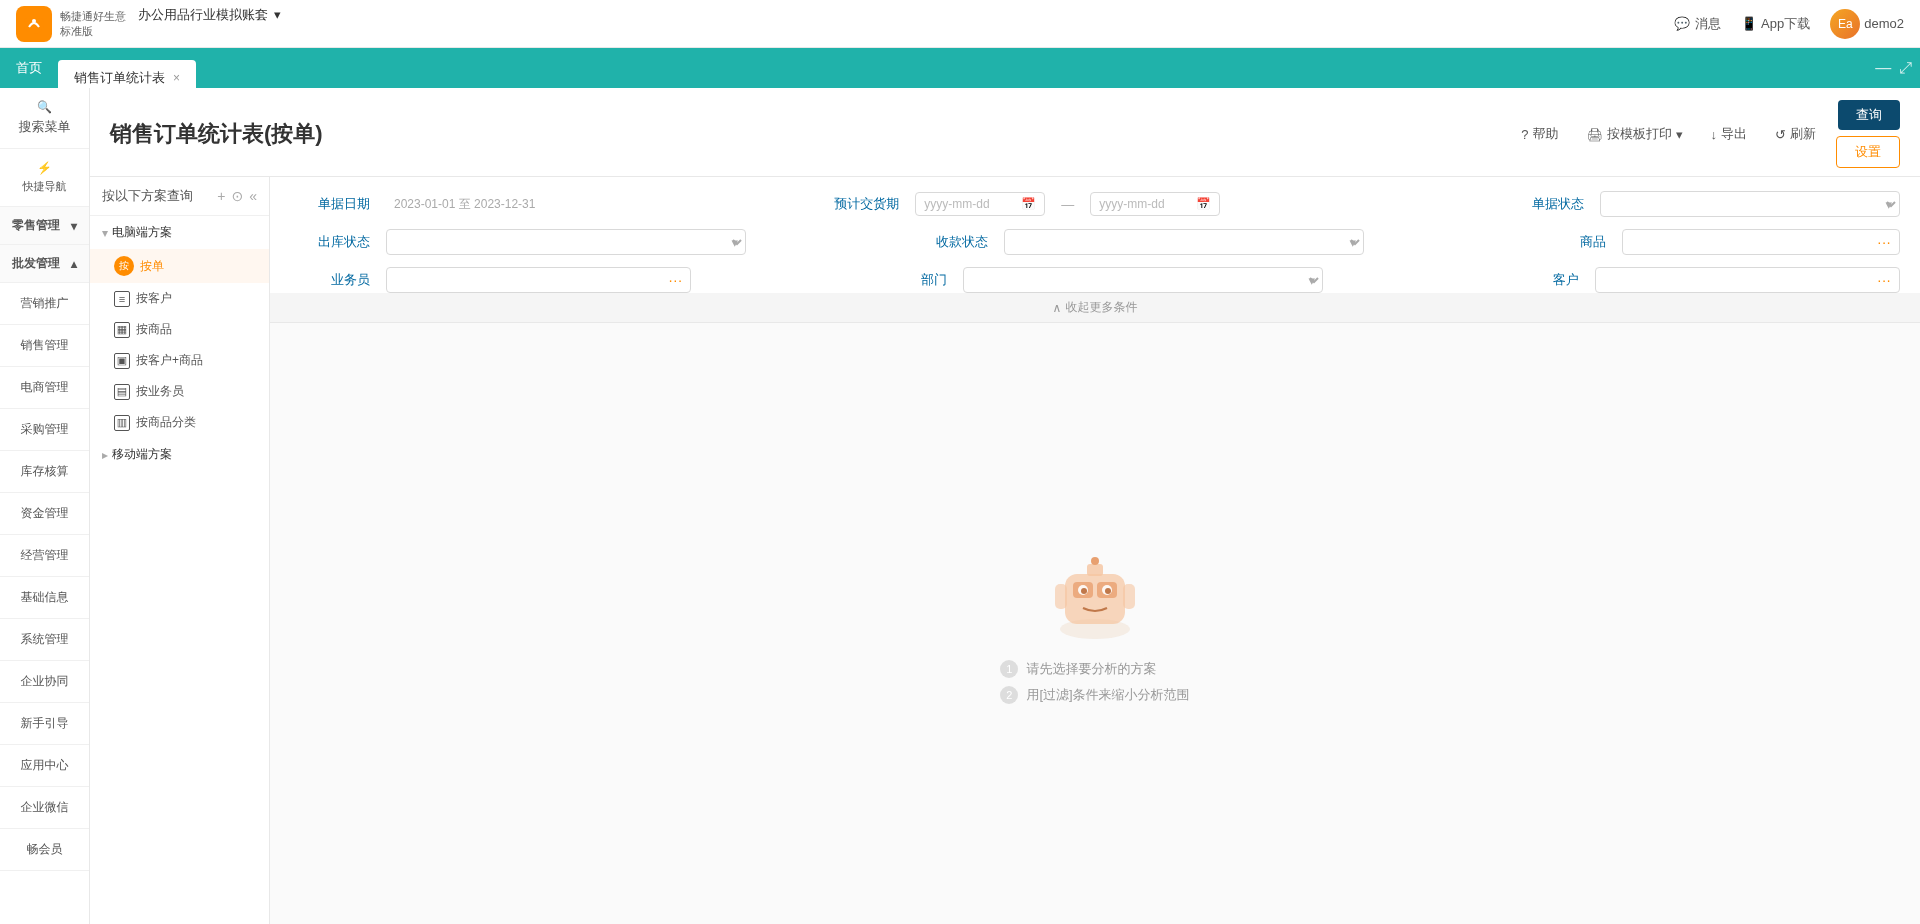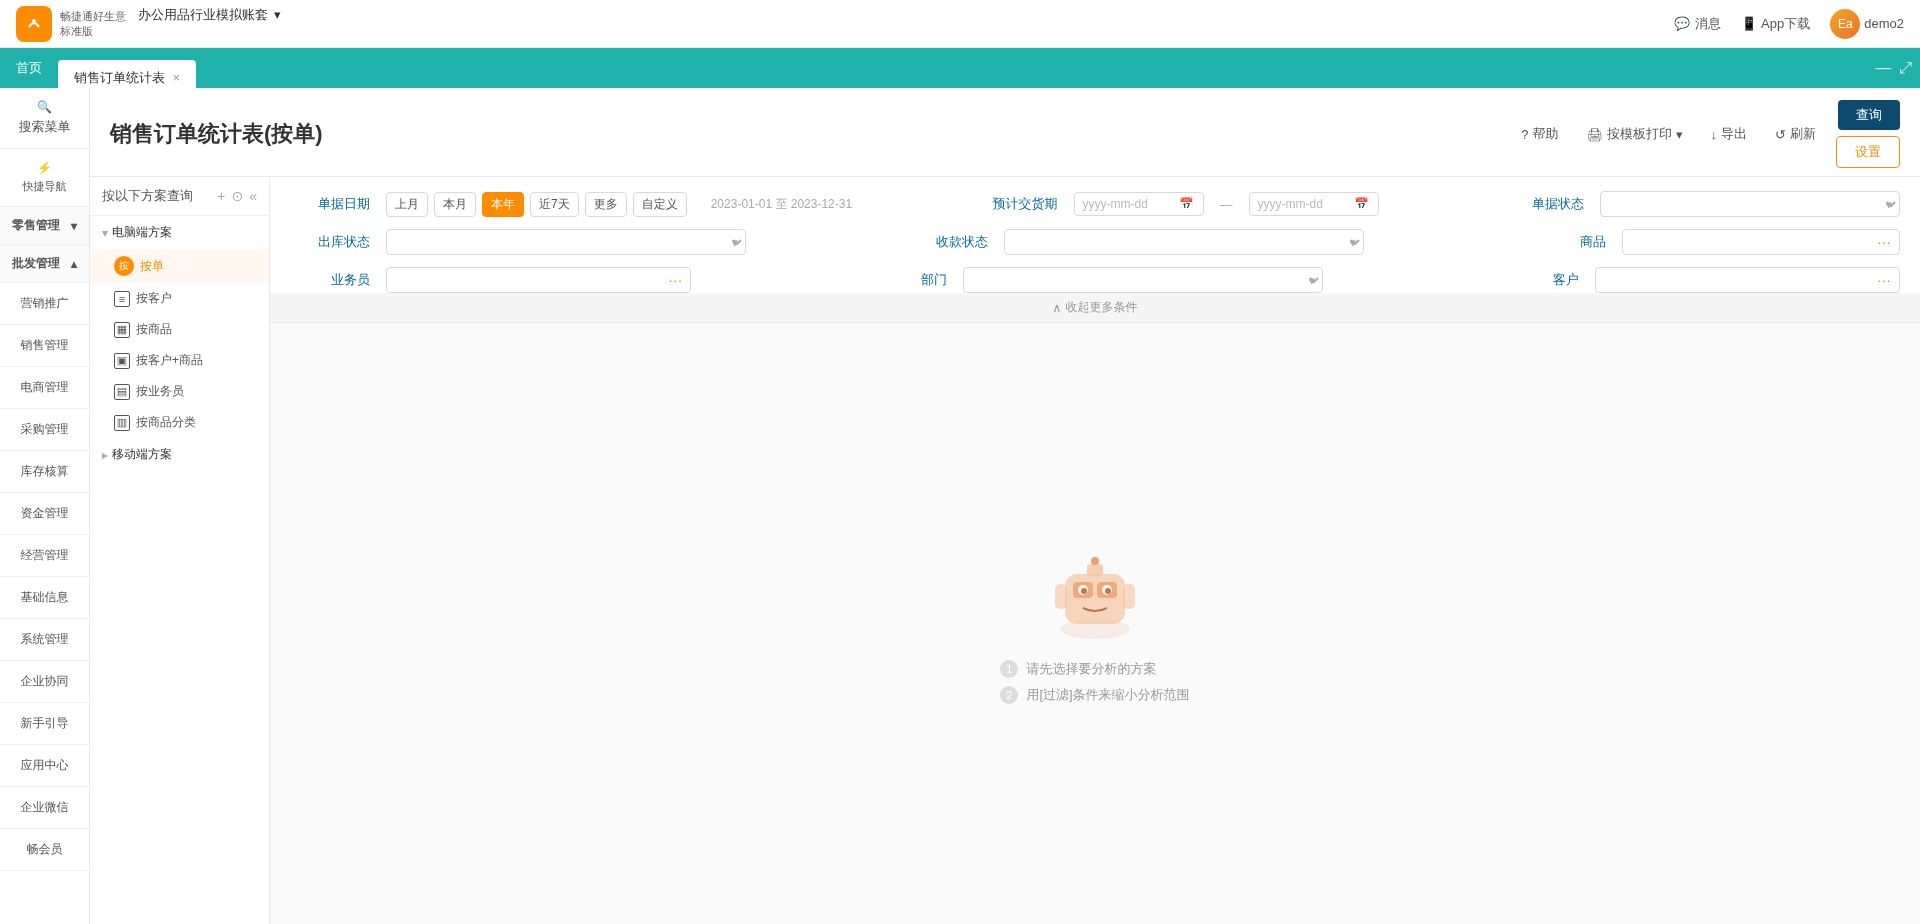--- a/index.html
+++ b/index.html
@@ -643,28 +643,20 @@
         </div>
       </div>
 
       <div class="main-content">
 
         <div class="filter-section">
           <div style="padding: 14px 20px 0;">
 
             <div class="filter-row">
               <span class="filter-label">单据日期</span>
-              <div class="filter-date-group">
-                <button class="date-btn">上月</button>
-                <button class="date-btn">本月</button>
-                <button class="date-btn active">本年</button>
-                <button class="date-btn">近7天</button>
-                <button class="date-btn">更多</button>
-                <button class="date-btn">自定义</button>
-              </div>
               <span style="font-size:12px;color:#aaa;margin-left:8px;">2023-01-01 至 2023-12-31</span>
 
               <span style="flex:1;"></span>
 
               <span class="filter-label">预计交货期</span>
               <div class="date-input">
                 <span style="color:#bbb;font-size:12px;">yyyy-mm-dd</span>
                 <span style="margin-left:auto;color:#aaa;">📅</span>
               </div>
               <span style="color:#aaa;font-size:13px;">—</span>

